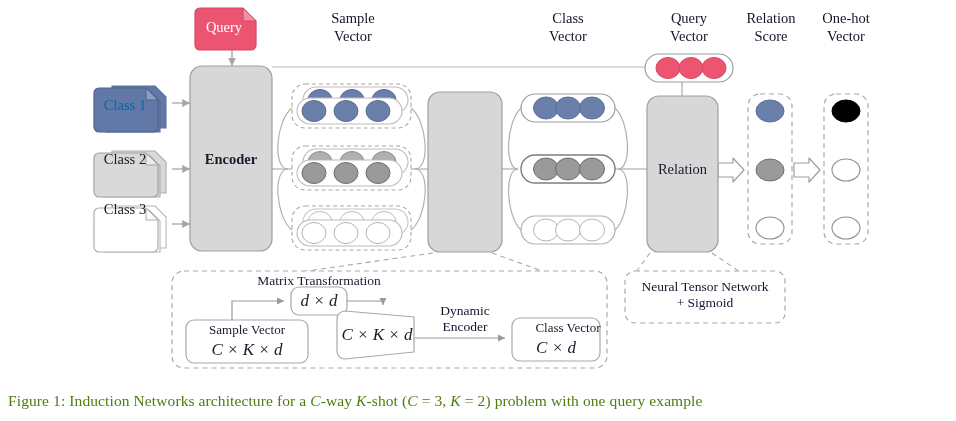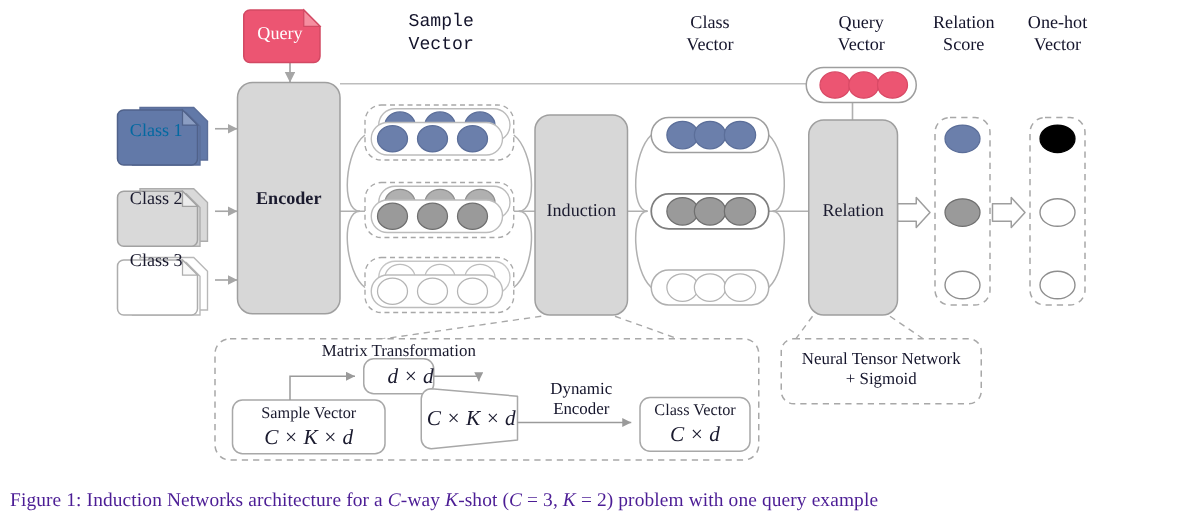--- a/index.html
+++ b/index.html
@@ -1,20 +1,20 @@
 <!DOCTYPE html>
 <html><head>
 <meta charset="utf-8">
 <style>
   html,body{margin:0;padding:0;background:#fff;}
   body{width:956px;height:421px;font-family:"Liberation Serif",serif;color:#1a1a2e;overflow:hidden;}
   #fig{position:relative;width:956px;height:421px;}
   svg{position:absolute;left:0;top:0;width:956px;height:421px;}
   .lbl{position:absolute;text-align:center;font-size:14.5px;line-height:1.22;color:#14142b;}
-  .caption{position:absolute;left:8px;top:392px;width:942px;font-size:15.5px;color:#4c1d95;letter-spacing:.1px;white-space:nowrap;}
+  .caption{position:absolute;left:8px;top:392px;width:942px;font-size:15.5px;color:#4d7c0f;letter-spacing:.1px;white-space:nowrap;}
   .caption i{font-family:"Liberation Serif",serif;font-style:italic;}
   .bx{position:absolute;display:flex;align-items:center;justify-content:center;text-align:center;font-size:14.5px;}
   .mono-it{font-style:italic;}
 </style>
 </head>
 <body>
 
 <div id="fig">
 
   <svg viewBox="0 0 956 421">
@@ -203,21 +203,21 @@
       <rect x="512" y="318" width="88" height="43" rx="8" ry="8" fill="#fff" stroke="#a8a8a8" stroke-width="1.2"></rect>
 
       <path d="M232,320 L232,301 L284,301" stroke="#9a9a9a" stroke-width="1.2" fill="none" marker-end="url(#arD)"></path>
 
       <path d="M347,301 L383,301 L383,305" stroke="#9a9a9a" stroke-width="1.2" fill="none" marker-end="url(#arD)"></path>
 
       <path d="M414,338 L505,338" stroke="#9a9a9a" stroke-width="1.2" fill="none" marker-end="url(#arD)"></path>
     </g>
   </svg>
 
-  <div class="lbl" style="left:293px;top:10px;width:120px;font-family:Liberation Mono, monospace;">
+  <div class="lbl" style="left:293px;top:10px;width:120px;">
     <div>Sample</div>
     <div>Vector</div>
   </div>
   <div class="lbl" style="left:513px;top:10px;width:110px;">
     <div>Class</div>
     <div>Vector</div>
   </div>
   <div class="lbl" style="left:639px;top:10px;width:100px;">
     <div>Query</div>
     <div>Vector</div>
@@ -241,47 +241,44 @@
   <div class="bx" style="left:99px;top:146px;width:52px;height:26px;font-family:Liberation Serif, serif;">
     <span>Class 2</span>
   </div>
   <div class="bx" style="left:99px;top:196px;width:52px;height:26px;justify-content:center;">
     <span>Class 3</span>
   </div>
 
   <div class="bx" style="left:190px;top:146px;width:82px;height:26px;font-weight:bold;">
     <span>Encoder</span>
   </div>
-  <div class="bx" style="left:424px;top:156px;width:82px;height:26px;">
-    <span>Induction</span>
-  </div>
   <div class="bx" style="left:645px;top:156px;width:75px;height:26px;">
     <span>Relation</span>
   </div>
 
   <div class="bx" style="left:224px;top:272px;width:190px;height:18px;font-size:13.5px;">
     <span>Matrix Transformation</span>
   </div>
-  <div class="bx mono-it" style="left:291px;top:288px;width:56px;height:26px;font-size:17px;justify-content:flex-end;">
+  <div class="bx mono-it" style="left:291px;top:288px;width:56px;height:26px;font-size:17px;">
     <span>d × d</span>
   </div>
   <div class="bx" style="left:186px;top:322px;width:122px;height:16px;font-size:13px;">
     <span>Sample Vector</span>
   </div>
   <div class="bx mono-it" style="left:186px;top:339px;width:122px;height:22px;font-size:17px;">
     <span>C × K × d</span>
   </div>
   <div class="bx mono-it" style="left:339px;top:324px;width:76px;height:22px;font-size:17px;">
     <span>C × K × d</span>
   </div>
   <div class="lbl" style="left:425px;top:303px;width:80px;font-size:13.5px;">
     <div>Dynamic</div>
     <div>Encoder</div>
   </div>
-  <div class="bx" style="left:512px;top:320px;width:88px;height:16px;font-size:13px;">
+  <div class="bx" style="left:512px;top:320px;width:88px;height:16px;font-size:13px;padding-left:12px;">
     <span>Class Vector</span>
   </div>
   <div class="bx mono-it" style="left:512px;top:337px;width:88px;height:22px;font-size:17px;align-items:center;">
     <span>C × d</span>
   </div>
 
   <div class="lbl" style="left:625px;top:279px;width:160px;font-size:13.5px;">
     <div>Neural Tensor Network</div>
     <div>+ Sigmoid</div>
   </div>

